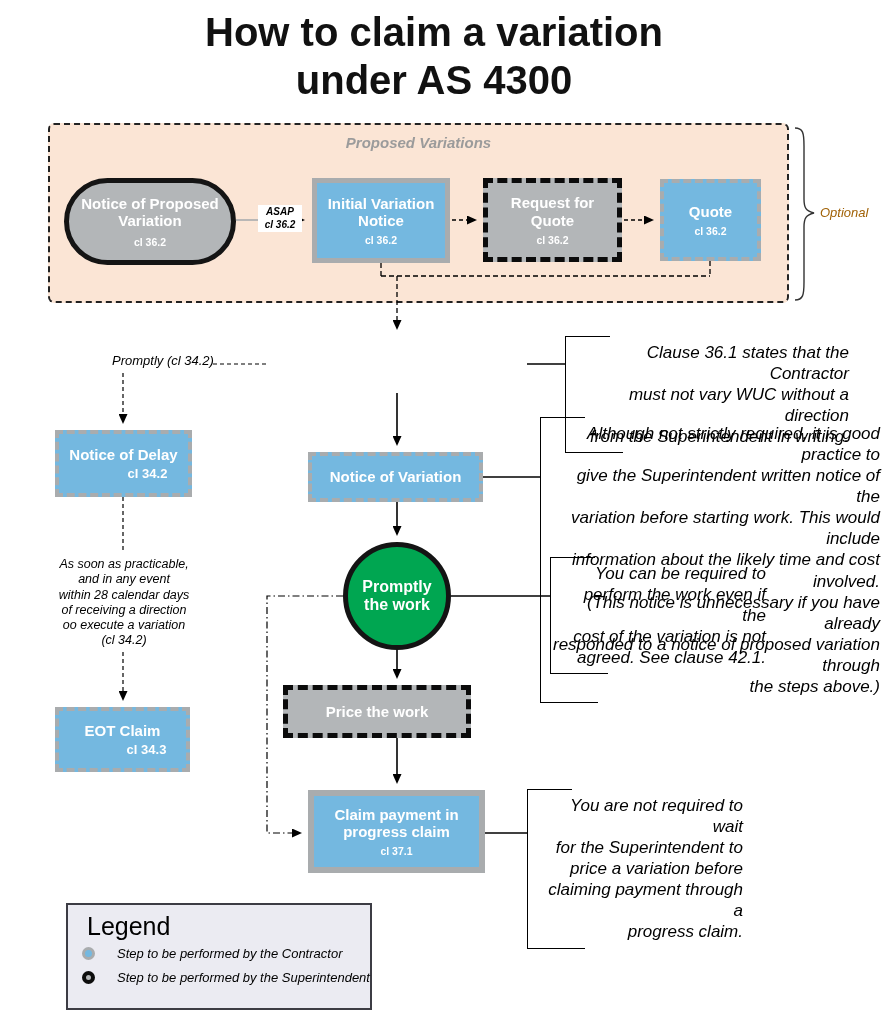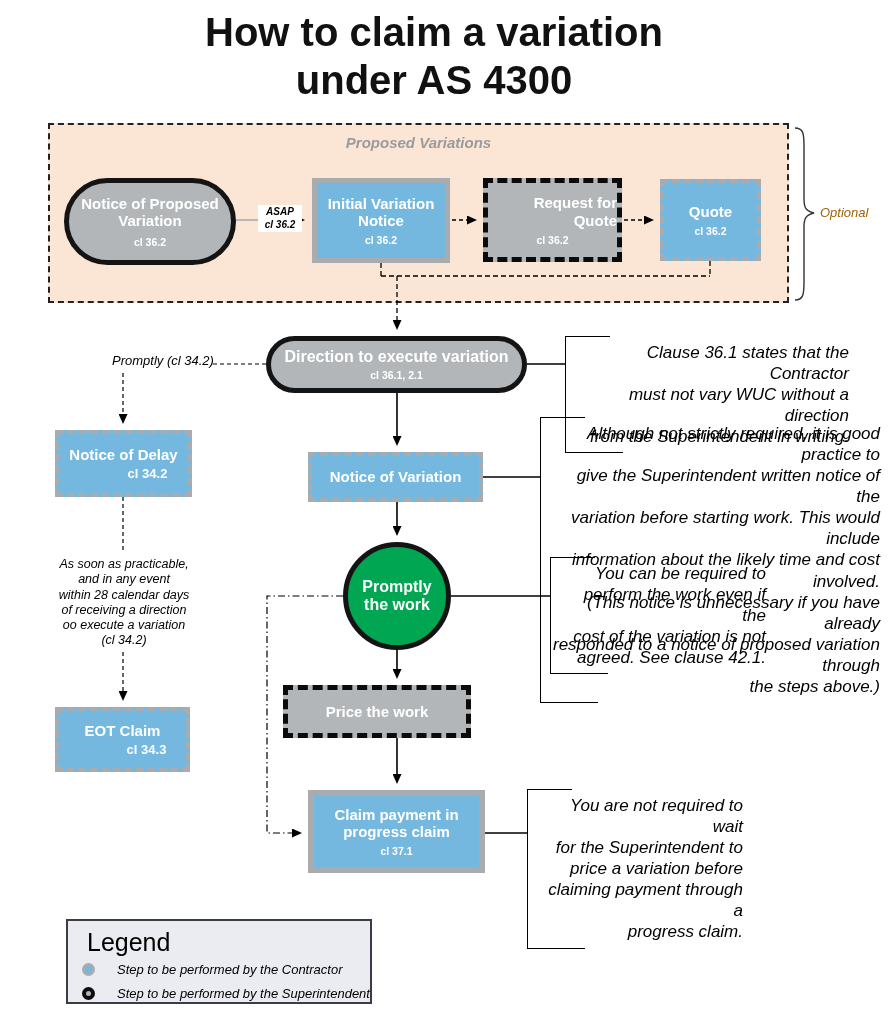--- a/index.html
+++ b/index.html
@@ -9,21 +9,21 @@
   .preline { white-space: pre-line; }
 
   #page-title {
     position: absolute; top: 8px; left: 0; width: 868px;
     text-align: center; font-size: 40px; font-weight: bold; line-height: 1.2; color: #111;
   }
 
   
   #pv-box {
     position: absolute; left: 48px; top: 123px; width: 741px; height: 180px;
-    background: #fbe5d5; border: 2px dashed #222; border-radius: 0; z-index: 1;
+    background: #fbe5d5; border: 2px dashed #222; border-radius: 6px; z-index: 1;
   }
   #pv-title {
     position: absolute; top: 9px; left: 0; width: 100%; text-align: center;
     font-size: 15px; font-weight: bold; font-style: italic; color: #9b9b9b;
   }
   #optional-label { position: absolute; left: 820px; top: 205px; font-style: italic; font-size: 13px; color: #a16207; }
 
   
   .node {
     position: absolute; display: flex; flex-direction: column; align-items: center;
@@ -39,21 +39,21 @@
   .fill-green { background: #00a651; }
   .bd-gray-solid { border: 5px solid #a9acae; }
   .bd-gray-solid-lg { border: 6px solid #a9acae; }
   .bd-gray-dash { border: 4px dashed #a9acae; }
   .bd-black-dash { border: 5px dashed #0b0b0b; }
   .bd-black-solid { border: 5px solid #141414; }
 
   #node-npv { left: 64px; top: 178px; width: 172px; height: 87px; border-radius: 44px; padding: 4px 8px; }
   #node-npv .node-clause { margin-top: 7px; }
   #node-ivn { left: 312px; top: 178px; width: 138px; height: 85px; }
-  #node-rfq { left: 483px; top: 178px; width: 139px; height: 84px; text-align: right; }
+  #node-rfq { left: 483px; top: 178px; width: 139px; height: 84px; }
   #node-quote { left: 660px; top: 179px; width: 101px; height: 82px; }
   #node-direction { left: 266px; top: 336px; width: 261px; height: 57px; border-radius: 30px; }
   #node-nov { left: 308px; top: 452px; width: 175px; height: 50px; }
   #node-perform { left: 343px; top: 542px; width: 108px; height: 108px; border-radius: 50%; }
   #node-price { left: 283px; top: 685px; width: 188px; height: 53px; }
   #node-claim { left: 308px; top: 790px; width: 177px; height: 83px; }
   #node-delay { left: 55px; top: 430px; width: 137px; height: 67px; }
   #node-eot { left: 55px; top: 707px; width: 135px; height: 65px; }
 
   
@@ -75,22 +75,22 @@
   }
   .note::before { content: ""; position: absolute; top: 0; left: 0; width: 44px; border-top: 1.5px solid #000; }
   .note::after { content: ""; position: absolute; bottom: 0; left: 0; width: 57px; border-bottom: 1.5px solid #000; }
   #note-direction { left: 565px; top: 336px; width: 292px; }
   #note-variation { left: 540px; top: 417px; width: 348px; }
   #note-perform  { left: 550px; top: 557px; width: 224px; }
   #note-claim    { left: 527px; top: 789px; width: 224px; }
 
   
   #legend {
-    position: absolute; left: 66px; top: 903px; width: 306px; height: 85px;
-    background: #ebebf2; border: 2px solid #3c3c44; z-index: 2; margin-top: 16px;
+    position: absolute; left: 66px; top: 903px; width: 306px; height: 107px;
+    background: #ebebf2; border: 2px solid #3c3c44; z-index: 2;
   }
   #legend-title { font-size: 25px; font-weight: normal; color: #000; margin: 7px 0 5px 19px; }
   .legend-item { display: flex; align-items: center; margin: 0 0 9px 14px; }
   .legend-swatch { width: 13px; height: 13px; border-radius: 50%; flex: 0 0 auto; }
   .swatch-contractor { background: #74b8e0; border: 3px solid #a9acae; }
   .swatch-superintendent { background: #b3b6b8; border: 4px solid #0d0d0d; }
   .legend-label { font-style: italic; font-size: 13px; margin-left: 22px; }
 
   #arrow-layer { position: absolute; left: 0; top: 0; z-index: 5; pointer-events: none; }
 </style>
@@ -123,24 +123,20 @@
   </div>
 
   <div id="node-quote" class="node fill-blue bd-gray-dash">
     <div class="node-title">Quote</div>
     <div class="node-clause">cl 36.2</div>
   </div>
 
   <div id="asap-label" class="preline">ASAP
 cl 36.2</div>
 
-  <div id="node-direction" class="node fill-gray bd-black-solid">
-    <div class="node-title-lg">Direction to execute variation</div>
-    <div class="node-clause" style="margin-top:2px">cl 36.1, 2.1</div>
-  </div>
 
   <div id="node-nov" class="node fill-blue bd-gray-dash">
     <div class="node-title">Notice of Variation</div>
   </div>
 
   <div id="node-perform" class="node fill-green bd-black-solid">
     <div class="node-title-lg preline">Promptly
 the work</div>
   </div>
 

